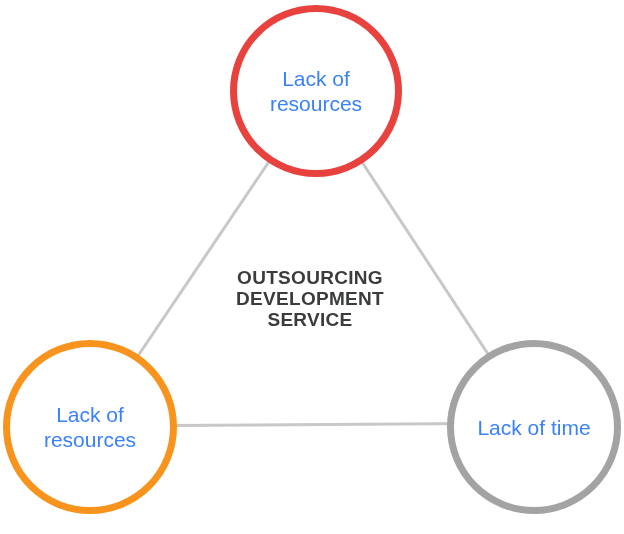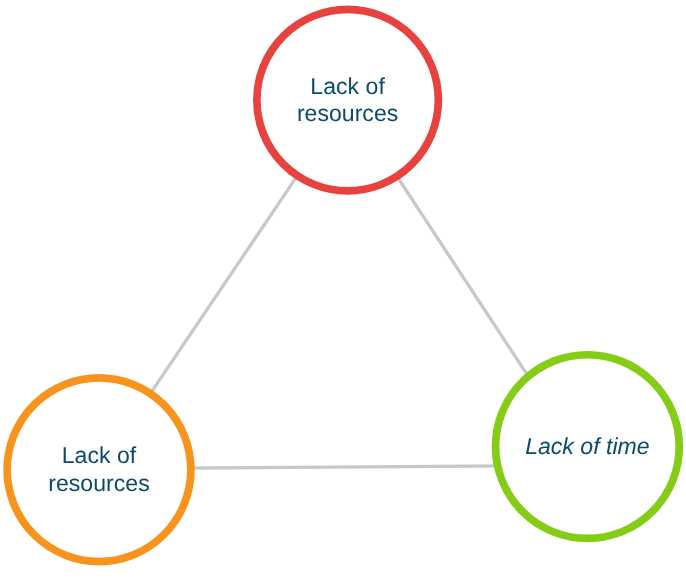--- a/index.html
+++ b/index.html
@@ -34,43 +34,42 @@
     display: flex;
     align-items: center;
     justify-content: center;
     text-align: center;
   }
   .node-label {
     width: 116px;
     font-size: 21px;
     line-height: 25px;
     font-weight: 500;
-    color: #0c4a6e;
+    color: #3b82f6;
   }
   .node-resources {
     left: 230px;
     top: 5px;
     width: 172px;
     height: 172px;
     border: 7px solid #e8423e;
   }
   .node-knowledge {
     left: 3px;
     top: 340px;
     width: 174px;
     height: 174px;
     border: 7px solid #f8941d;
   }
   .node-time {
     left: 447px;
-    top: 319px;
+    top: 340px;
     width: 174px;
     height: 174px;
-    border: 7px solid #84cc16;
-    font-style: italic;
+    border: 7px solid #a3a3a3;
   }
   .center-label {
     position: absolute;
     left: 216px;
     top: 267px;
     width: 188px;
     text-align: center;
     font-size: 19px;
     line-height: 21px;
     font-weight: 700;
@@ -97,14 +96,19 @@
   </div>
 
   <div class="node node-knowledge">
     <div class="node-label">Lack of resources</div>
   </div>
 
   <div class="node node-time">
     <div class="node-label">Lack of time</div>
   </div>
 
+  <div class="center-label">
+    <span>OUTSOURCING</span>
+    <span>DEVELOPMENT</span>
+    <span>SERVICE</span>
+  </div>
 
 </div>
 
 </body></html>

